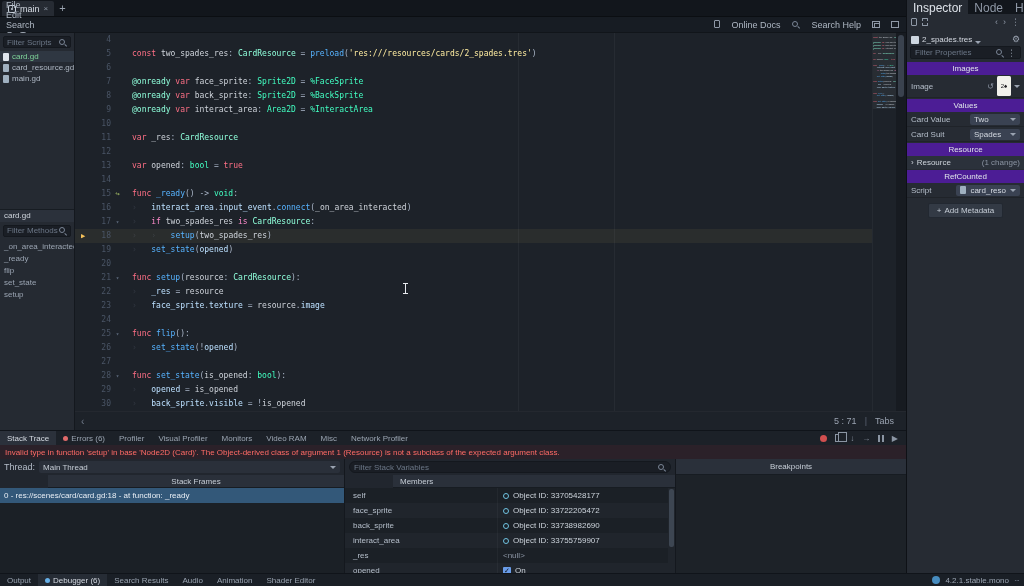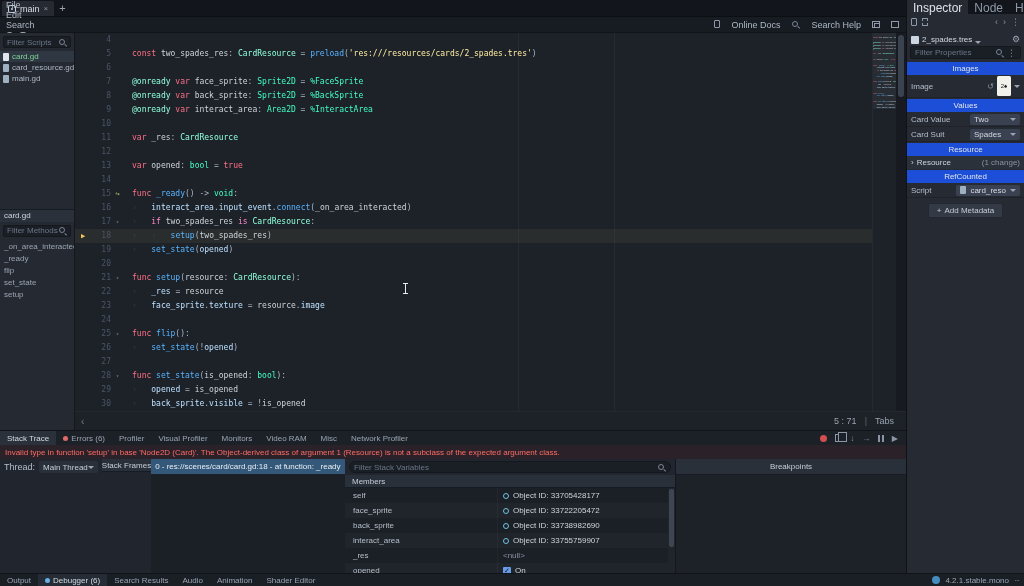--- a/index.html
+++ b/index.html
@@ -72,28 +72,28 @@
   .dbg-tab.active{background:#2b313b;color:#d5dae2;}
   .dot-red{width:5px;height:5px;border-radius:50%;background:#e06a6a;flex:none;}
   .dbg-icons{margin-left:auto;display:flex;align-items:center;gap:8px;padding-right:8px;color:#8b95a3;font-size:8px;}
   .rec-dot{width:7px;height:7px;border-radius:50%;background:#d14f4f;}
   .copy-ic{width:7px;height:8px;border:1px solid #8b95a3;position:relative;}
   .copy-ic::after{content:"";position:absolute;left:2px;top:-3px;width:7px;height:8px;border:1px solid #8b95a3;background:#1c2128;}
   .pause-ic{display:inline-flex;gap:1.5px;}
   .pause-ic i{width:2px;height:7px;background:#8b95a3;}
   .dbg-error{height:14px;display:flex;align-items:center;padding:0 5px;color:#ff6b66;background:#2b2129;font-size:8px;white-space:nowrap;overflow:hidden;}
   .dbg-body{position:absolute;left:0;top:28px;width:906px;height:115px;display:flex;}
-  .frames-col{width:345px;display:flex;border-right:1px solid #14181e;}
+  .frames-col{width:345px;display:flex;flex-direction:column;border-right:1px solid #14181e;}
   .vars-col{width:331px;display:flex;flex-direction:column;border-right:1px solid #14181e;position:relative;}
   .bp-col{flex:1;display:flex;flex-direction:column;}
   .thread-row{height:16px;display:flex;align-items:center;padding:0 4px;gap:4px;flex:none;}
   .thread-dd{flex:1;height:12px;background:#2a303a;border-radius:2px;display:flex;align-items:center;padding:0 4px;color:#c6cdd6;font-size:8px;}
   .tri-down{width:0;height:0;border-left:3px solid transparent;border-right:3px solid transparent;border-top:3px solid #9aa3b1;display:inline-block;}
   .thread-dd .tri-down{margin-left:auto;}
-  .tbl-header{height:13px;background:#2a303a;display:flex;align-items:center;justify-content:center;color:#c6cdd6;border-bottom:1px solid #171c22;font-size:8px;flex:none;}
+  .tbl-header{height:13px;background:#2a303a;display:flex;align-items:center;justify-content:center;color:#c6cdd6;border-bottom:1px solid #171c22;font-size:8px;flex:none;margin-left:48px;}
   .tbl-header.left{justify-content:flex-start;padding-left:7px;}
   .frames-body{flex:1;background:#1b2026;}
   .frame-row{height:15px;display:flex;align-items:center;padding:0 4px;font-size:8px;color:#c3cad4;white-space:nowrap;overflow:hidden;}
   .frame-row.selected{background:#335879;color:#e8eef5;}
   .filter-row{height:16px;display:flex;align-items:center;padding:2px 4px;flex:none;}
   .filter-input{flex:1;height:12px;background:#1a1e25;border:1px solid #14181e;border-radius:6px;display:flex;align-items:center;padding:0 4px;color:#6b7686;font-size:8px;}
   .filter-input .ph{flex:1;}
   .members-body{flex:1;background:#1b2026;overflow:hidden;}
   .member-row{height:15px;display:flex;align-items:center;font-size:8px;}
   .member-row:nth-child(even){background:#20252c;}
@@ -114,21 +114,21 @@
   .insp-tab.active{background:#262b33;color:#dde2e9;}
   .insp-toolbar{height:15px;display:flex;align-items:center;padding:0 4px;gap:5px;color:#9aa3b1;flex:none;}
   .insp-toolbar .spacer{flex:1;}
   .nav-ar{font-size:9px;color:#8e97a5;}
   .insp-resource{height:15px;display:flex;align-items:flex-end;gap:3px;padding:0 4px;flex:none;color:#d5dae2;font-size:8px;}
   .res-icon{width:8px;height:8px;background:#cdd6e0;border-radius:1px;flex:none;}
   .insp-resource .name{overflow:hidden;white-space:nowrap;}
   .gear{margin-left:auto;color:#9aa3b1;font-size:9px;}
   .insp-filter{margin:2px 3px;height:13px;background:#1a1e25;border:1px solid #14181e;border-radius:2px;display:flex;align-items:center;gap:3px;padding:0 4px;color:#6b7686;font-size:8px;flex:none;}
   .insp-filter .ph{flex:1;overflow:hidden;white-space:nowrap;}
-  .cat{height:13px;background:#1d4ed8;display:flex;align-items:center;justify-content:center;gap:3px;color:#dfe4ea;margin-top:1px;font-size:8px;flex:none;}
+  .cat{height:13px;background:#4c1d95;display:flex;align-items:center;justify-content:center;gap:3px;color:#dfe4ea;margin-top:1px;font-size:8px;flex:none;}
   .prop-row{min-height:15px;display:flex;align-items:center;padding:1px 4px;gap:3px;border-bottom:1px solid rgba(0,0,0,0.18);font-size:8px;flex:none;}
   .prop-label{color:#b6bfcb;flex:1;white-space:nowrap;overflow:hidden;}
   .revert{color:#8a93a2;font-size:8px;}
   .thumb{width:14px;height:20px;background:#f2f2ec;border-radius:1.5px;display:flex;align-items:center;justify-content:center;color:#15151a;font-size:6px;}
   .dd{height:11px;background:#3a4252;border-radius:2px;display:flex;align-items:center;padding:0 4px;gap:4px;color:#d5dae2;min-width:50px;font-size:8px;}
   .dd .tri-down{margin-left:auto;}
   .group-row{height:13px;display:flex;align-items:center;padding:0 4px;gap:3px;background:#2b313b;color:#cfd5dd;font-size:8px;flex:none;}
   .group-row .count{margin-left:auto;color:#8a93a2;}
   .add-meta{display:flex;justify-content:center;padding:5px 0;flex:none;}
   .add-meta button{background:#333a45;border:1px solid #222831;border-radius:2px;color:#c6cdd6;font-size:8px;padding:2px 8px;display:flex;align-items:center;gap:3px;font-family:inherit;}

